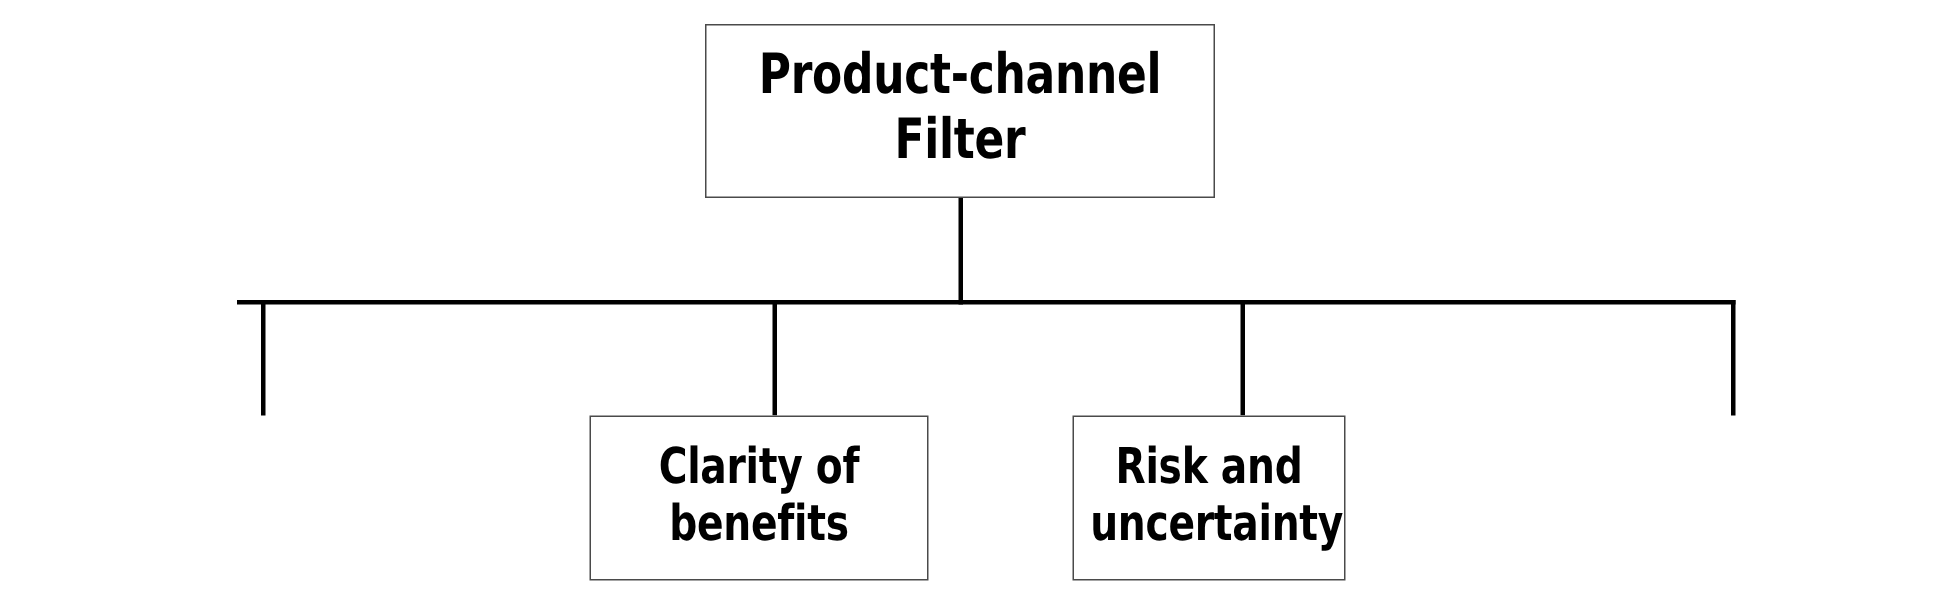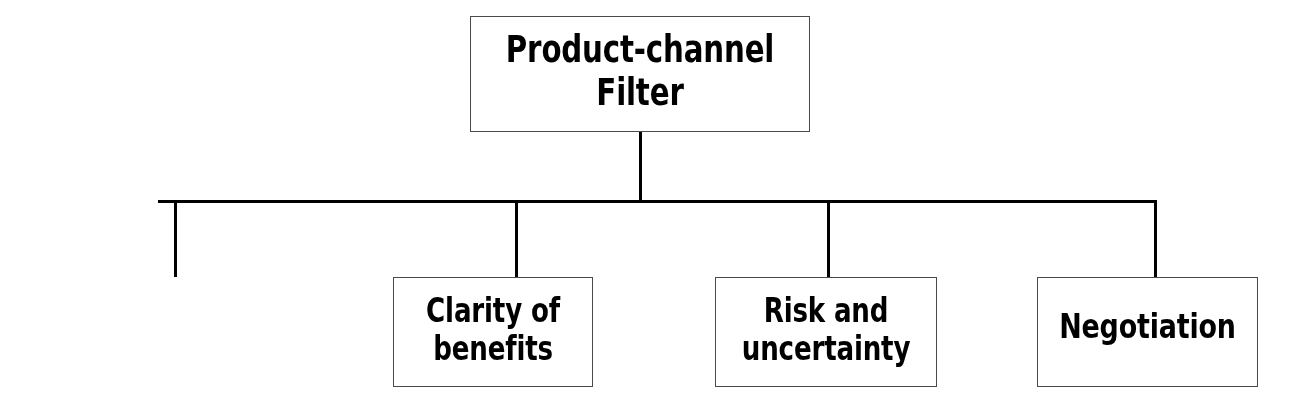--- a/index.html
+++ b/index.html
@@ -58,22 +58,22 @@
     padding-bottom: 4px;
   }
 
   
   .child-node { top: 277px; height: 110px; }
   .child-node .node-label {
     font-size: 33px;
     padding-bottom: 4px;
   }
   #child-node-0 { left: 20px;   width: 323px; }
-  #child-node-1 { left: 393px;  width: 200px; }
-  #child-node-2 { left: 715px;  width: 222px; }
+  #child-node-1 { left: 393px;  width: 226px; }
+  #child-node-2 { left: 715px;  width: 182px; }
   #child-node-3 { left: 1037px; width: 221px; }
   #child-node-3 .node-label { font-size: 34px; padding-bottom: 10px; }
 
   
   .connector {
     position: absolute;
     background: #000000;
   }
   .connector-v { width: 3px; }
   .connector-h { height: 3px; }
@@ -106,17 +106,14 @@
   <div class="node-box child-node" id="child-node-1">
     <span class="node-label">Clarity of
 benefits</span>
   </div>
 
   <div class="node-box child-node" id="child-node-2">
     <span class="node-label">Risk and
 uncertainty</span>
   </div>
 
-  <div class="node-box child-node" id="child-node-3">
-    <span class="node-label">Negotiation</span>
-  </div>
 
 </div>
 
 </body></html>

